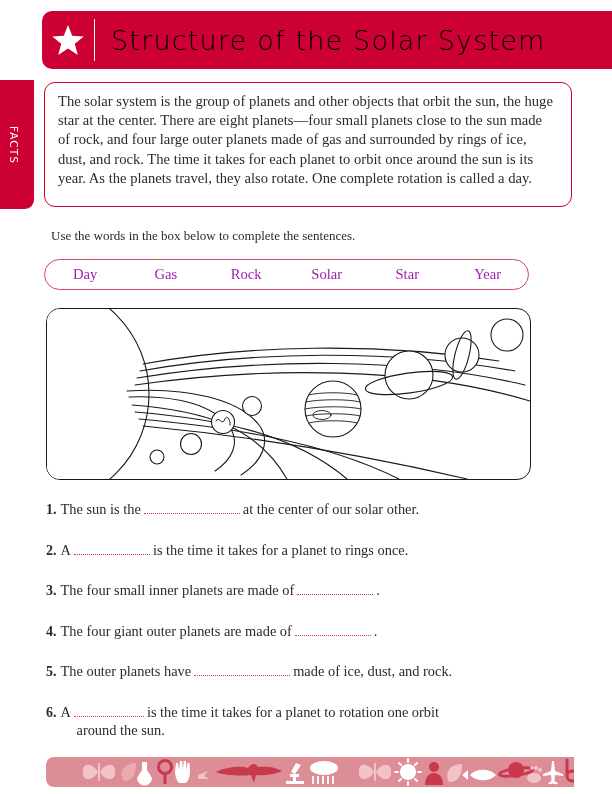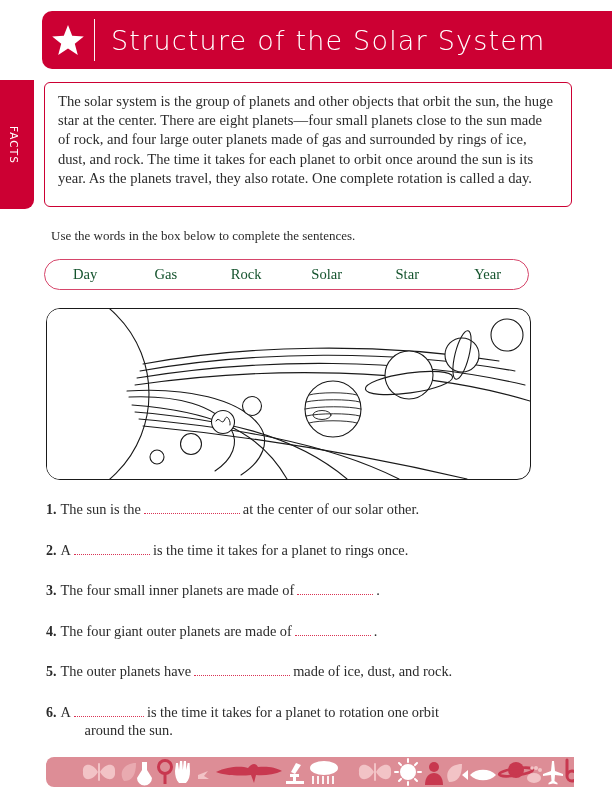--- a/index.html
+++ b/index.html
@@ -35,21 +35,21 @@
   }
   .star-glyph { display:block; }
   .header-divider {
     width: 1px;
     height: 42px;
     background: #ffffff;
     flex: 0 0 auto;
     opacity: .95;
   }
   .header-title {
-    color: #ffffff;
+    color: #000000;
     font-family: "DejaVu Sans", sans-serif;
     font-size: 27px;
     font-weight: 300;
     letter-spacing: 1.2px;
     padding-left: 16px;
     white-space: nowrap;
   }
 
   
   .facts-tab {
@@ -76,21 +76,21 @@
   }
 
   
   .fact-box {
     position: absolute;
     left: 44px;
     top: 82px;
     width: 528px;
     height: 125px;
     border: 1.6px solid #cc0033;
-    border-radius: 6px;
+    border-radius: 11px;
     background: #ffffff;
     padding: 9px 14px 6px 13px;
   }
   .fact-text {
     font-size: 14.6px;
     line-height: 19.2px;
     color: #2b2b2b;
     margin: 0;
     text-align: left;
   }
@@ -113,21 +113,21 @@
     height: 31px;
     border: 1.5px solid #d6456a;
     border-radius: 16px;
     display: flex;
     align-items: center;
   }
   .word-bank-item {
     flex: 1 1 0;
     text-align: center;
     font-size: 14.6px;
-    color: #14532d;
+    color: #a21caf;
   }
 
   
   .diagram-box {
     position: absolute;
     left: 46px;
     top: 308px;
     width: 485px;
     height: 172px;
     border: 1.4px solid #1a1a1a;
@@ -162,21 +162,21 @@
   .blank {
     display: inline-block;
     border-bottom: 1.6px dotted #d93355;
     height: 11px;
     vertical-align: baseline;
     margin: 0 3px;
   }
   .b-long  { width: 96px; }
   .b-med   { width: 76px; }
   .b-short { width: 70px; }
-  .q-second-line { display: block; margin-left: 24px; }
+  .q-second-line { display: block; margin-left: 16px; }
 
   
   .footer-band {
     position: absolute;
     left: 46px;
     top: 757px;
     width: 528px;
     height: 30px;
     background: #dd8d96;
     border-top-left-radius: 8px;

